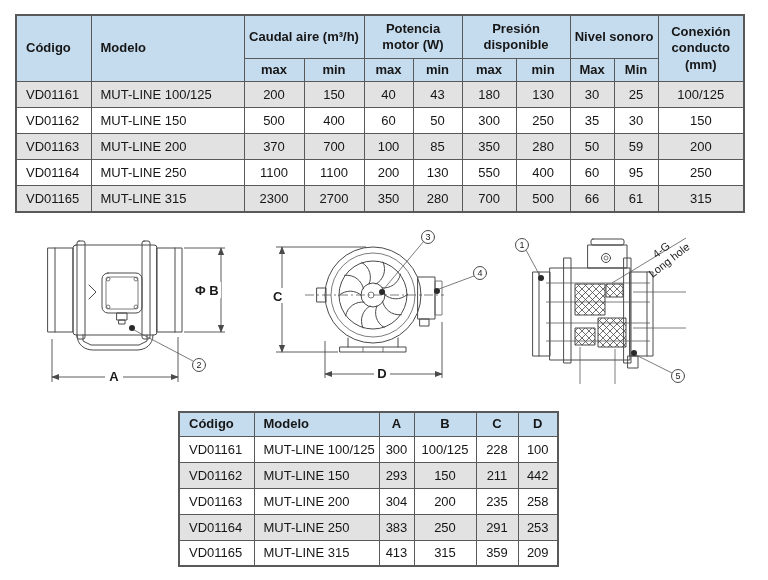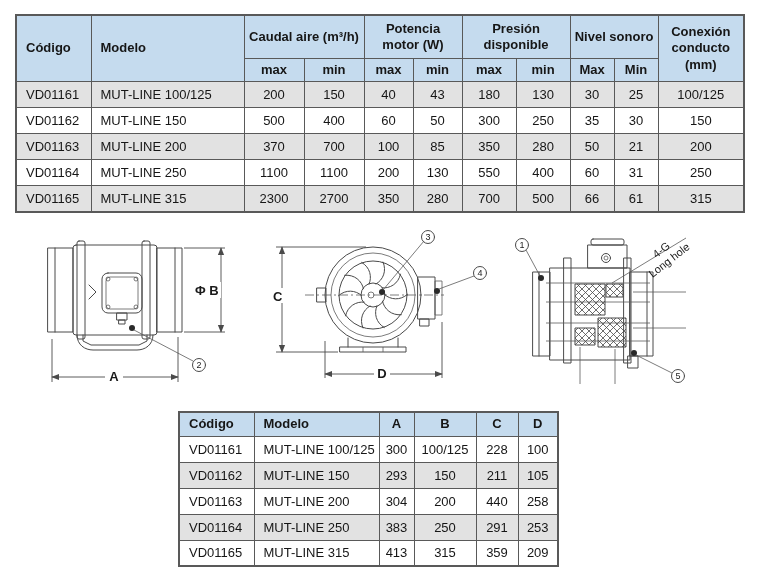--- a/index.html
+++ b/index.html
@@ -107,34 +107,34 @@
       <tr>
         <td class="al">VD01163</td>
         <td class="al">MUT-LINE 200</td>
         <td>370</td>
         <td>700</td>
         <td>100</td>
         <td>85</td>
         <td>350</td>
         <td>280</td>
         <td>50</td>
-        <td>21</td>
+        <td>59</td>
         <td>200</td>
       </tr>
       <tr>
         <td class="al">VD01164</td>
         <td class="al">MUT-LINE 250</td>
         <td>1100</td>
         <td>1100</td>
         <td>200</td>
         <td>130</td>
         <td>550</td>
         <td>400</td>
         <td>60</td>
-        <td>31</td>
+        <td>95</td>
         <td>250</td>
       </tr>
       <tr>
         <td class="al">VD01165</td>
         <td class="al">MUT-LINE 315</td>
         <td>2300</td>
         <td>2700</td>
         <td>350</td>
         <td>280</td>
         <td>700</td>
@@ -360,28 +360,28 @@
         <td>100/125</td>
         <td>228</td>
         <td>100</td>
       </tr>
       <tr>
         <td class="al">VD01162</td>
         <td class="al">MUT-LINE 150</td>
         <td>293</td>
         <td>150</td>
         <td>211</td>
-        <td>105</td>
+        <td>442</td>
       </tr>
       <tr>
         <td class="al">VD01163</td>
         <td class="al">MUT-LINE 200</td>
         <td>304</td>
         <td>200</td>
-        <td>440</td>
+        <td>235</td>
         <td>258</td>
       </tr>
       <tr>
         <td class="al">VD01164</td>
         <td class="al">MUT-LINE 250</td>
         <td>383</td>
         <td>250</td>
         <td>291</td>
         <td>253</td>
       </tr>

